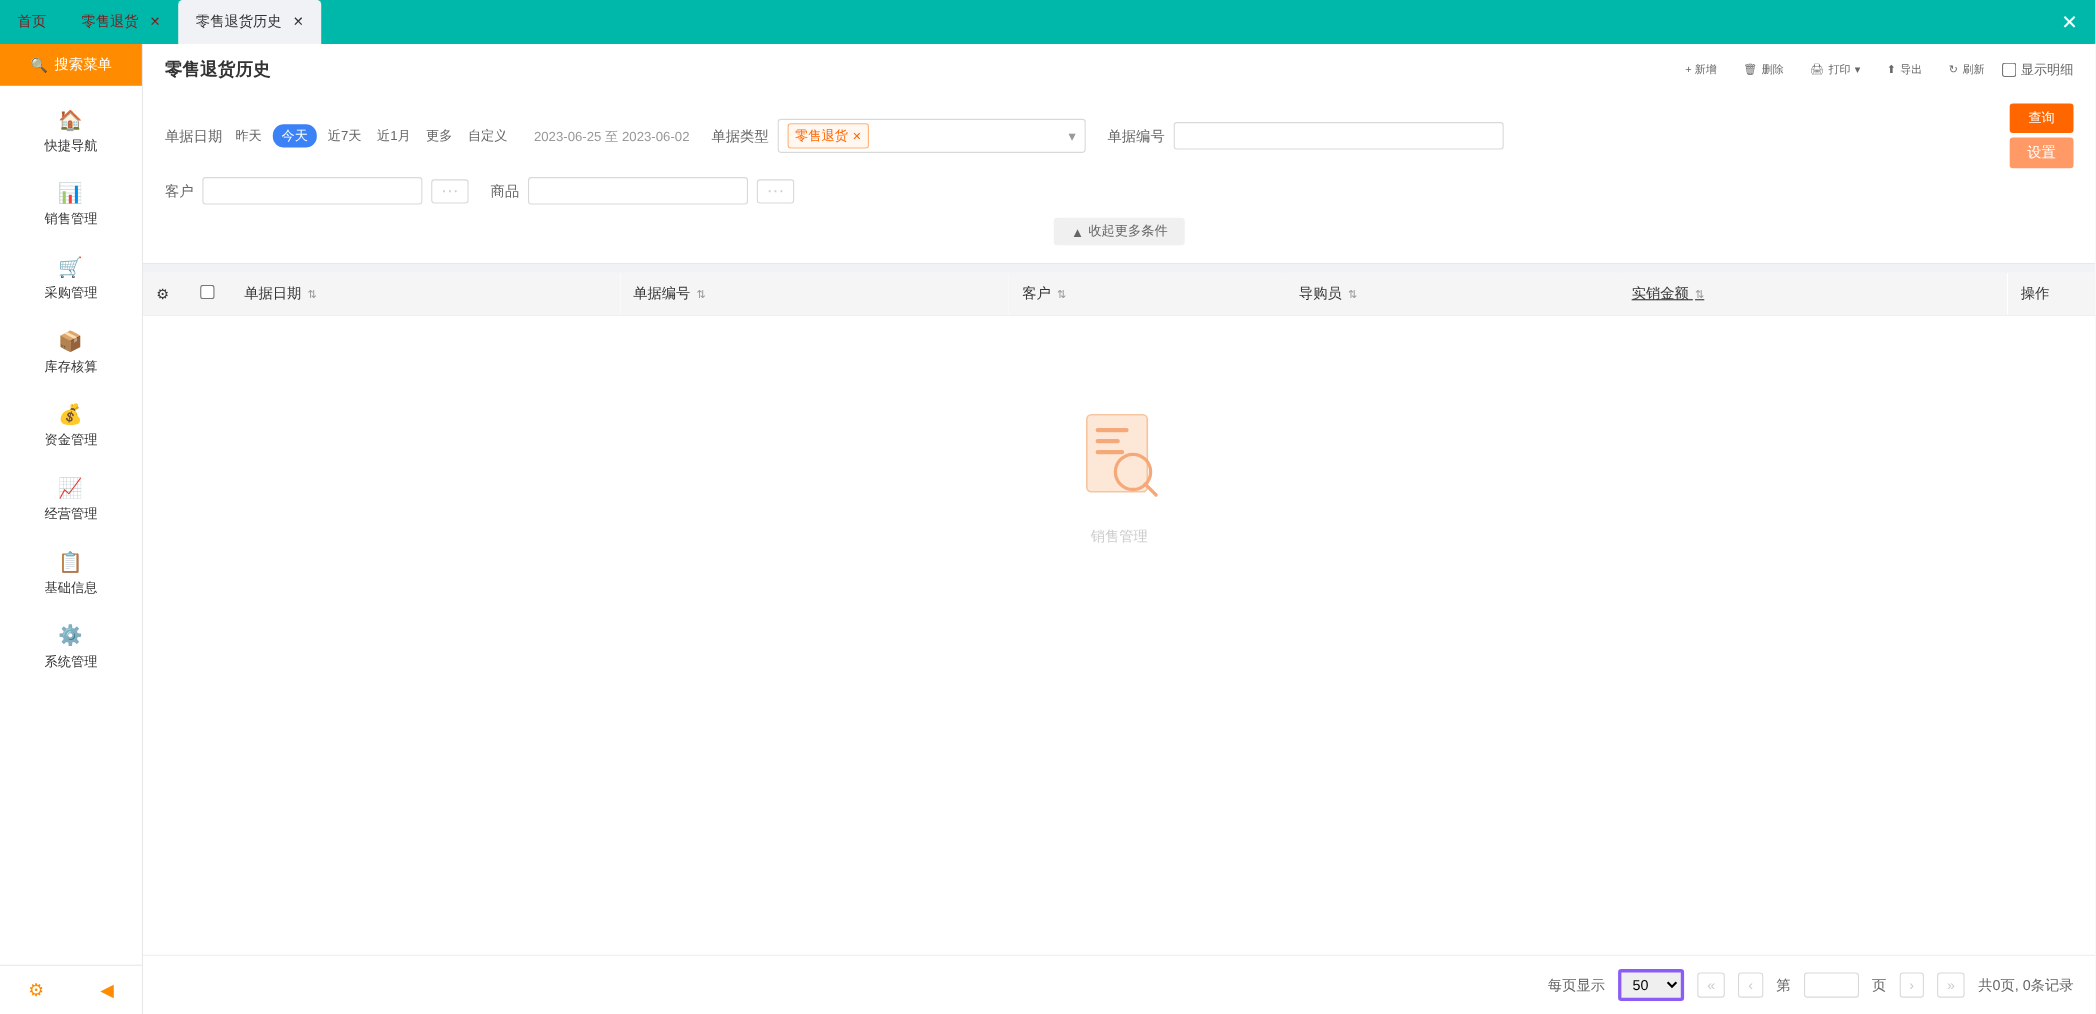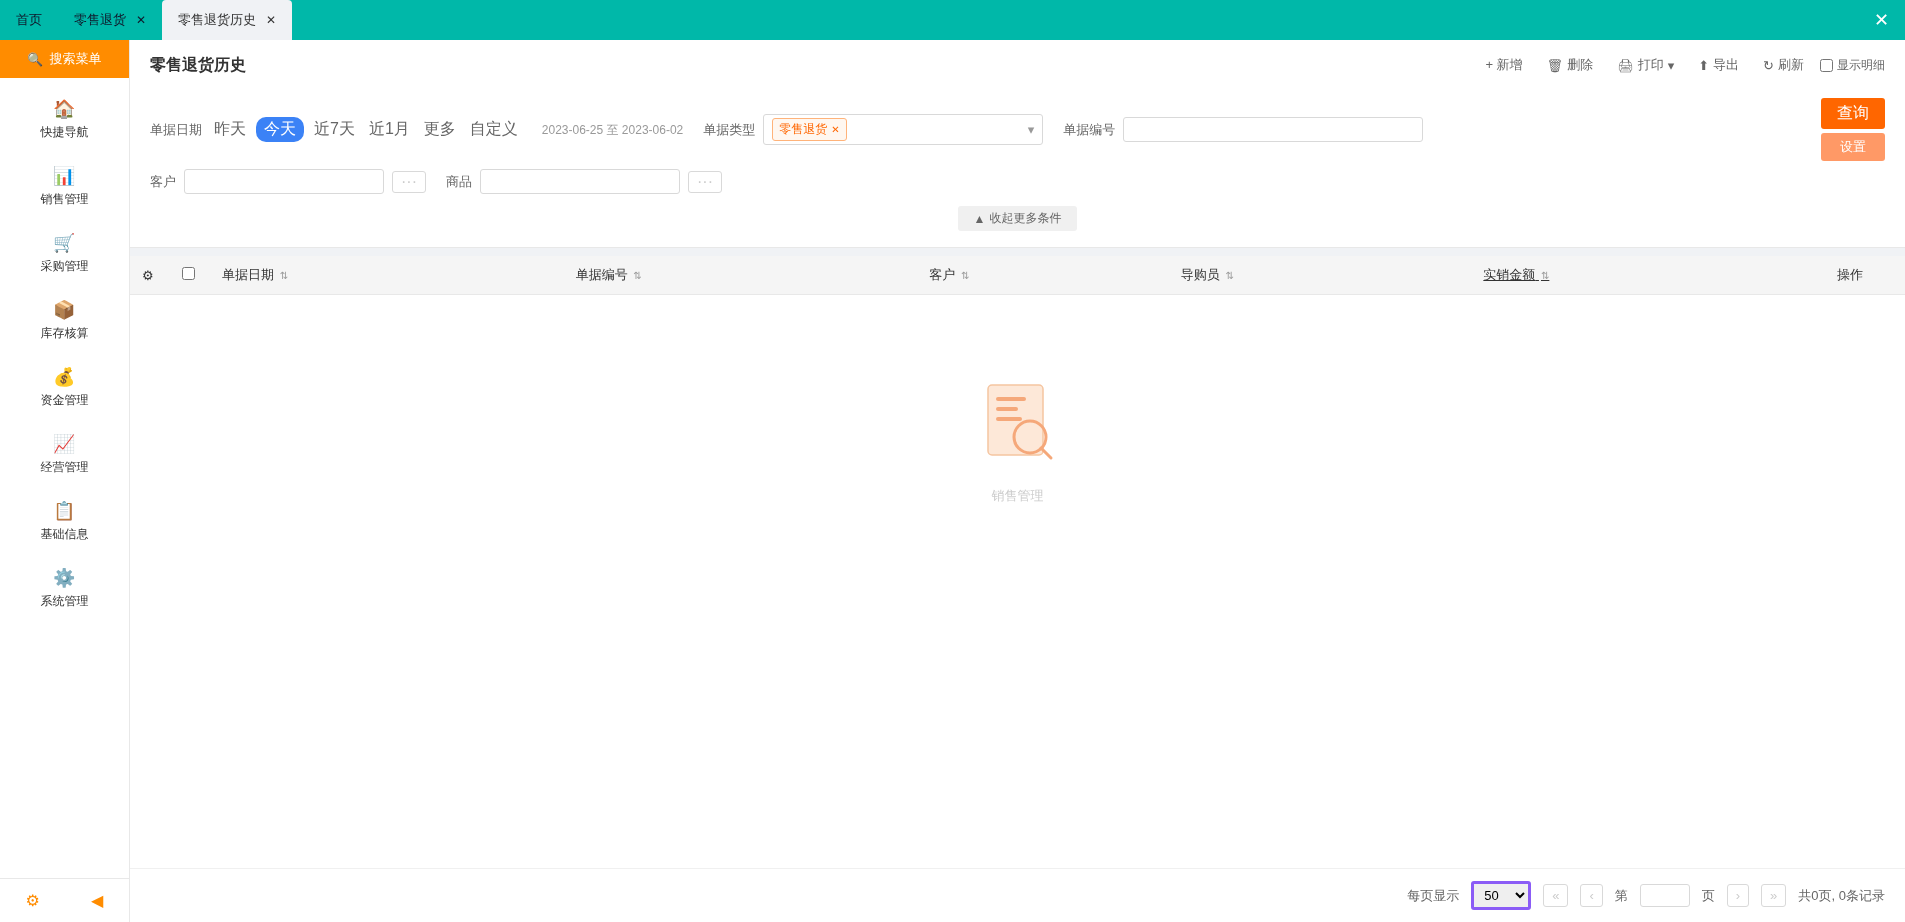--- a/index.html
+++ b/index.html
@@ -17,21 +17,21 @@
       display: flex;
       align-items: center;
       flex: 1;
       height: 100%;
     }
     .tab-item {
       display: flex;
       align-items: center;
       padding: 0 16px;
       height: 100%;
-      color: #0f172a;
+      color: #7f1d1d;
       font-size: 13px;
       cursor: pointer;
       white-space: nowrap;
       gap: 6px;
     }
     .tab-item.active {
       background: #f0f2f5;
       color: #333;
       border-radius: 4px 4px 0 0;
     }
@@ -133,36 +133,36 @@
     }
     .page-title {
       font-size: 16px;
       font-weight: bold;
       color: #333;
     }
     .toolbar-btn {
       display: flex;
       align-items: center;
       gap: 4px;
-      font-size: 13px;
+      font-size: 10px;
       color: #666;
       cursor: pointer;
       padding: 4px 8px;
       border-radius: 3px;
       border: none;
       background: transparent;
     }
     .toolbar-btn-primary {
       background: #ff6600;
       color: #fff;
       border: none;
       padding: 5px 16px;
       border-radius: 3px;
       cursor: pointer;
-      font-size: 16px;
+      font-size: 12px;
     }
     .toolbar-btn-setting {
       background: #ff9966;
       color: #fff;
       border: none;
       padding: 5px 16px;
       border-radius: 3px;
       cursor: pointer;
       font-size: 13px;
     }
@@ -195,21 +195,21 @@
     }
     .filter-label {
       color: #666;
       white-space: nowrap;
       font-size: 13px;
     }
     .date-shortcuts {
       display: flex;
       align-items: flex-start;
       gap: 6px;
-      font-size: 16px;
+      font-size: 12px;
     }
     .date-shortcut {
       color: #666;
       cursor: pointer;
       padding: 2px 4px;
       border-radius: 2px;
     }
     .date-shortcut.active {
       background: #3b82f6;
       color: #fff;

